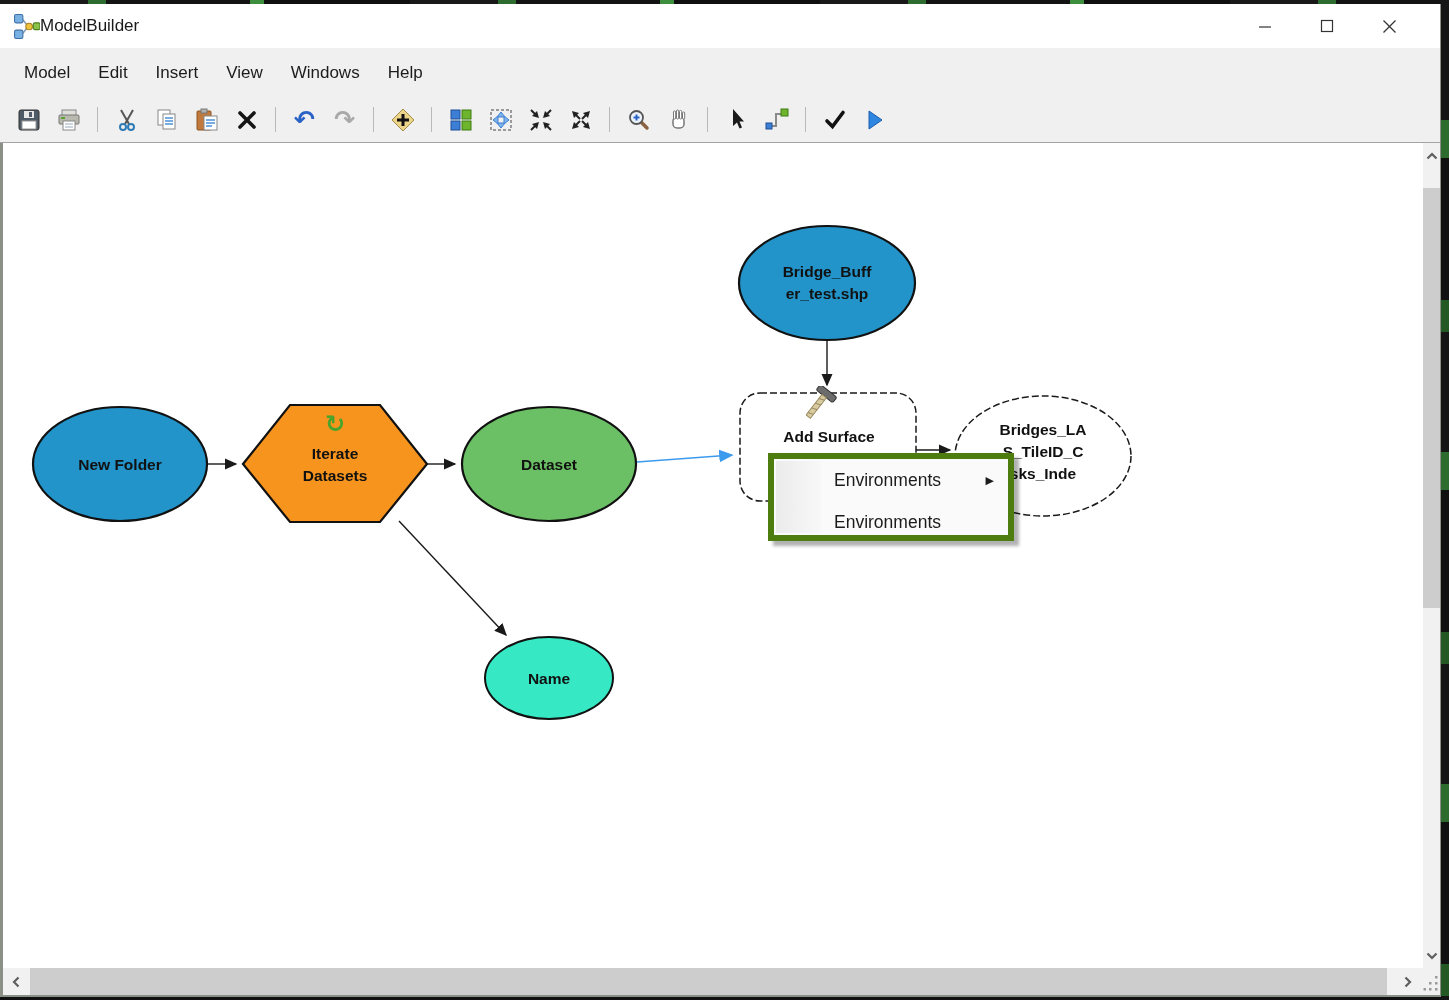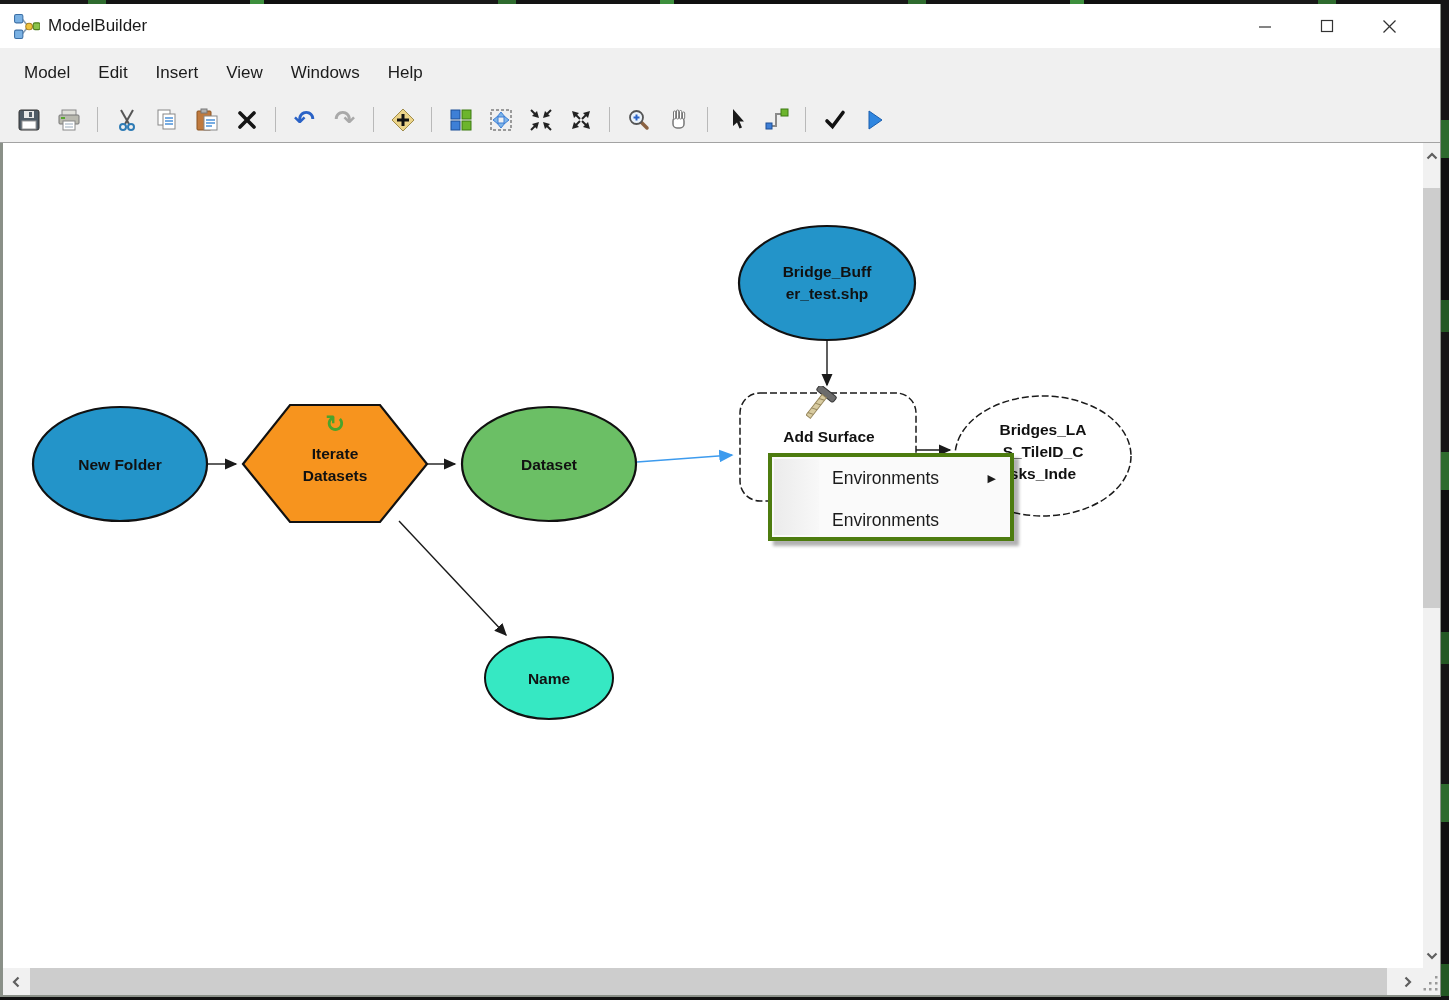--- a/index.html
+++ b/index.html
@@ -11,21 +11,21 @@
     background:repeating-linear-gradient(90deg,#191919 0 88px,#2e6b2e 88px 106px,#131313 106px 250px,#3d8f3d 250px 264px,#0f0f0f 264px 410px); }
   .desk-right { position:absolute; left:1441px; top:0; width:8px; height:1000px;
     background:repeating-linear-gradient(180deg,#151515 0 120px,#2e6b2e 120px 158px,#101010 158px 300px,#245924 300px 332px); }
   .desk-bottom { position:absolute; left:0; top:997px; width:1441px; height:3px; background:#101010; }
 
   .window { position:absolute; left:0; top:4px; width:1441px; height:993px; background:#ffffff; border-right:1px solid #8a9088; }
 
   
   .titlebar { position:absolute; left:0; top:4px; width:1440px; height:44px; background:#fff; display:flex; align-items:center; }
   .app-icon { margin-left:13px; width:27px; height:27px; }
-  .title-text { margin-left:8px; font-size:17px; color:#1a1a1a; }
+  .title-text { font-size:17px; color:#1a1a1a; }
   .win-controls { position:absolute; right:20px; top:0; height:44px; display:flex; }
   .win-btn { width:62px; height:44px; display:flex; align-items:center; justify-content:center; }
 
   
   .menubar { position:absolute; left:0; top:48px; width:1440px; height:49px; background:#f0f0f0; display:flex; align-items:center; padding-left:10px; }
   .menu-item { padding:0 14px; font-size:17px; color:#1c1c1c; line-height:49px; cursor:default; }
   .menu-ghost { position:absolute; left:10px; top:49px; height:8px; overflow:hidden; display:flex; opacity:.75; pointer-events:none; }
   .menu-ghost span { padding:0 14px; font-size:17px; color:#3a3a3a; line-height:26px; }
 
   
@@ -46,21 +46,21 @@
   .vscroll .btn-up { position:absolute; left:0; top:0; width:17px; height:25px; display:flex; align-items:center; justify-content:center; }
   .vscroll .thumb { position:absolute; left:0; top:45px; width:17px; height:420px; background:#cdcdcd; }
   .vscroll .btn-down { position:absolute; left:0; top:800px; width:17px; height:25px; display:flex; align-items:center; justify-content:center; }
   .hscroll { position:absolute; left:3px; top:968px; width:1420px; height:27px; background:#f1f1f1; }
   .hscroll .btn-left { position:absolute; left:0; top:0; width:26px; height:27px; display:flex; align-items:center; justify-content:center; }
   .hscroll .thumb { position:absolute; left:27px; top:0; width:1357px; height:27px; background:#cdcdcd; }
   .hscroll .btn-right { position:absolute; left:1392px; top:0; width:26px; height:27px; display:flex; align-items:center; justify-content:center; }
   .corner { position:absolute; left:1423px; top:968px; width:17px; height:27px; background:#f1f1f1; }
 
   
-  .ctx-menu { position:absolute; left:768px; top:453px; width:246px; height:88px; background:#fafafa; border:4px solid #4d7c0f; box-shadow:5px 5px 3px rgba(0,0,0,0.30); z-index:30; }
+  .ctx-menu { position:absolute; left:768px; top:453px; width:246px; height:88px; background:#fafafa; border:6px solid #4d7c0f; box-shadow:5px 5px 3px rgba(0,0,0,0.30); z-index:30; }
   .ctx-gutter { position:absolute; left:2px; top:2px; bottom:2px; width:45px; background:linear-gradient(90deg,#ebebeb,#f8f8f8); }
   .ctx-item { position:relative; height:42px; line-height:42px; padding-left:60px; font-size:17.5px; color:#1b1b1b; cursor:default; }
   .ctx-item:first-child { margin-top:2px; }
   .ctx-sub-arrow { position:absolute; right:14px; top:0; font-size:11px; color:#1b1b1b; }
 
   
   .hammer { position:absolute; left:806px; top:386px; width:40px; height:44px; z-index:20; }
 </style>
 </head>
 <body>

